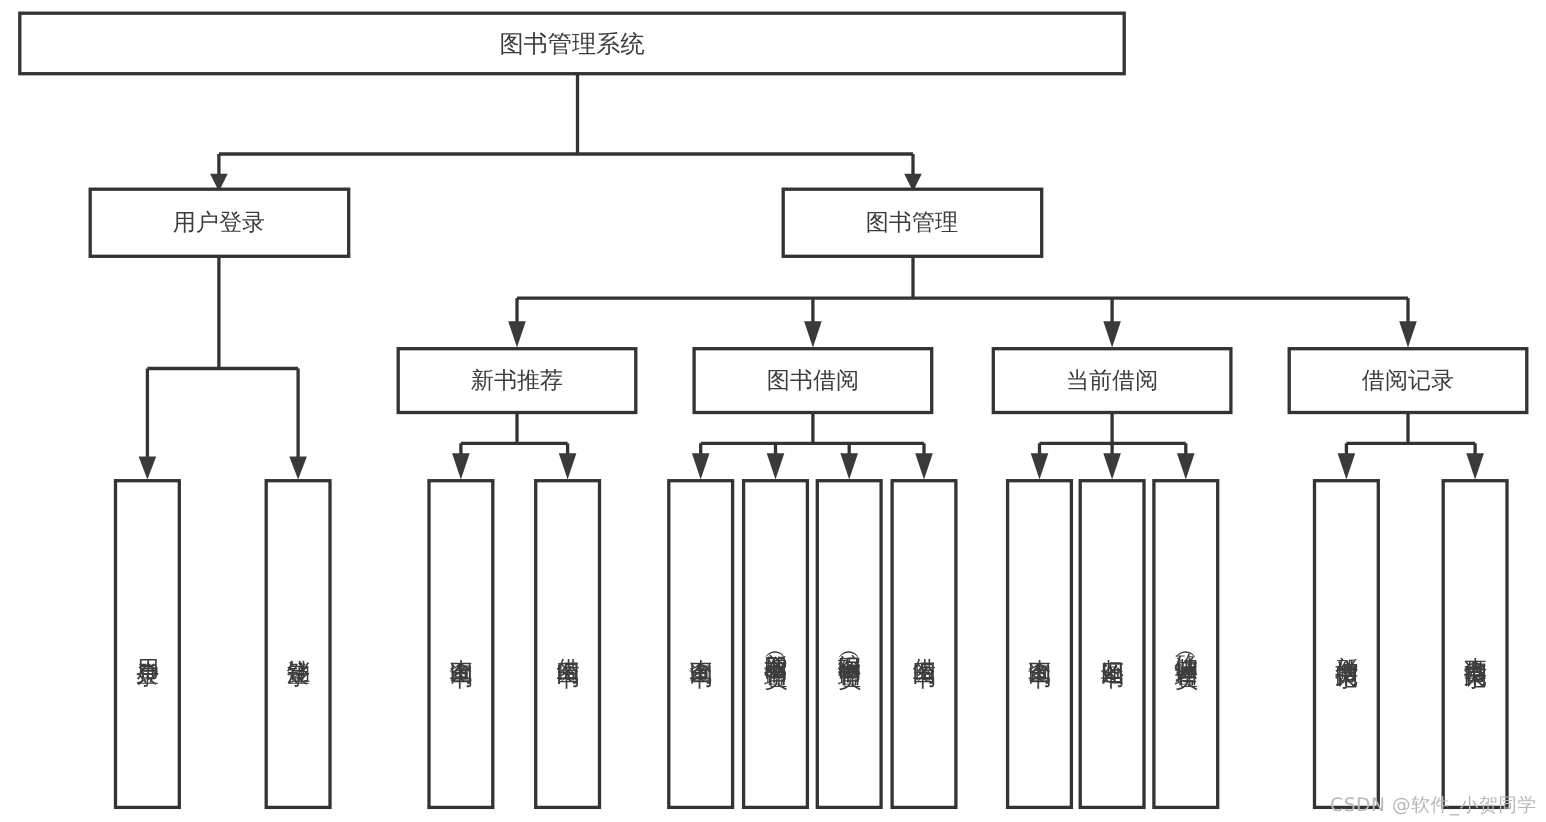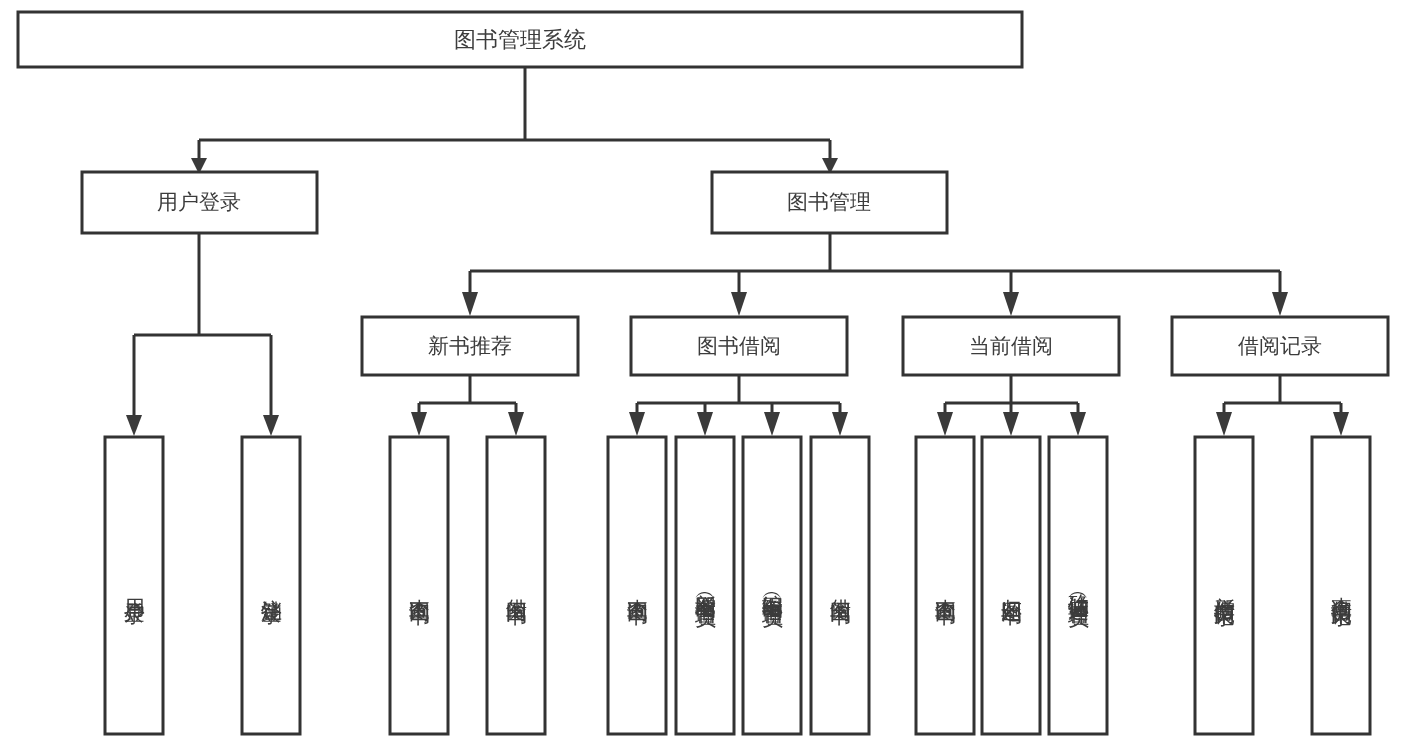--- a/index.html
+++ b/index.html
@@ -245,13 +245,14 @@
     <span class="leaf-label">确认归还（管理员）</span>
   </div>
 
   <div class="leaf-label-wrap" style="left:1195px; top:437px; width:58px; height:297px;">
     <span class="leaf-label">新增借阅记录</span>
   </div>
   <div class="leaf-label-wrap" style="left:1312px; top:437px; width:58px; height:297px;">
     <span class="leaf-label">查询借阅记录</span>
   </div>
 
+  <div class="watermark">CSDN @软件_小贺同学</div>
 </div>
 
 </body></html>

